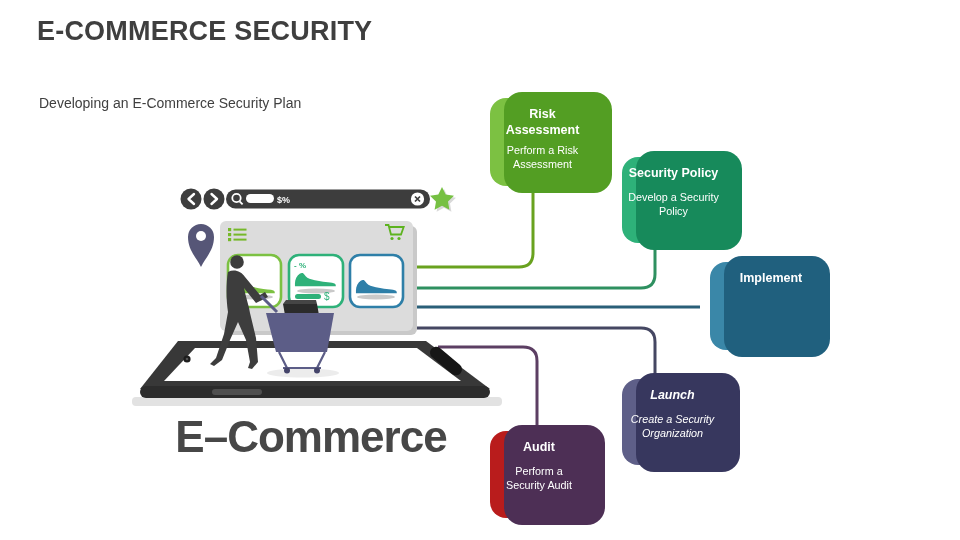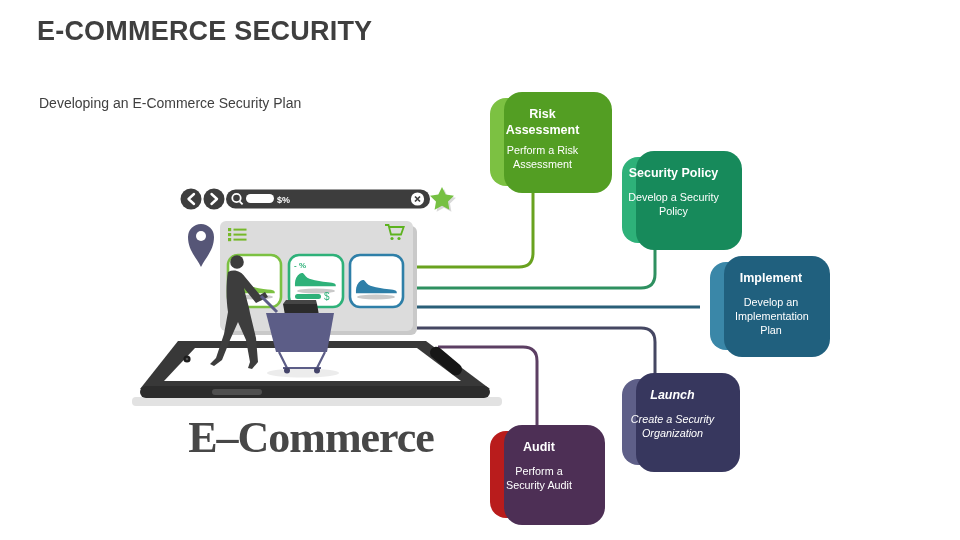--- a/index.html
+++ b/index.html
@@ -26,21 +26,21 @@
   .step-risk{left:478px;top:98px;width:105px;height:88px;background:#7cc142;--shadow:#539e23;}
   .step-security{left:610px;top:157px;width:103px;height:86px;background:#2eb179;--shadow:#178a5b;}
   .step-implement{left:698px;top:262px;width:103px;height:88px;background:#3a87a8;padding-left:25px;--shadow:#20607e;}
   .step-launch{left:610px;top:379px;width:101px;height:86px;background:#5e5f88;font-style:italic;--shadow:#37375e;}
   .step-audit{left:478px;top:431px;width:98px;height:87px;background:#b91c1c;--shadow:#4d2f55;}
   .step-security .step-body, .step-launch .step-body, .step-audit .step-body,
   .step-implement .step-body{margin-top:8px;}
 
   
   .logo-text{left:158px;top:412px;width:306px;text-align:center;font-size:44px;
-             font-weight:800;color:#474747;font-family:Liberation Serif, serif;
+             font-weight:800;color:#474747;font-family:Liberation Sans, sans-serif;
              letter-spacing:-1px;}
 </style>
 </head>
 <body>
 
 <div class="abs slide-title">E-COMMERCE SECURITY</div>
 <div class="abs slide-subtitle">Developing an E-Commerce Security Plan</div>
 
 <svg id="scene" class="abs" width="960" height="540" viewBox="0 0 960 540">
 
@@ -159,21 +159,20 @@
 <div class="abs step-box step-risk">
   <div class="step-title">Risk Assessment</div>
   <div class="step-body">Perform a Risk Assessment</div>
 </div>
 <div class="abs step-box step-security">
   <div class="step-title">Security Policy</div>
   <div class="step-body">Develop a Security Policy</div>
 </div>
 <div class="abs step-box step-implement">
   <div class="step-title">Implement</div>
-  <div class="step-body">Develop an Implementation Plan</div>
 </div>
 <div class="abs step-box step-launch">
   <div class="step-title">Launch</div>
   <div class="step-body">Create a Security Organization</div>
 </div>
 <div class="abs step-box step-audit">
   <div class="step-title">Audit</div>
   <div class="step-body">Perform a Security Audit</div>
 </div>
 

